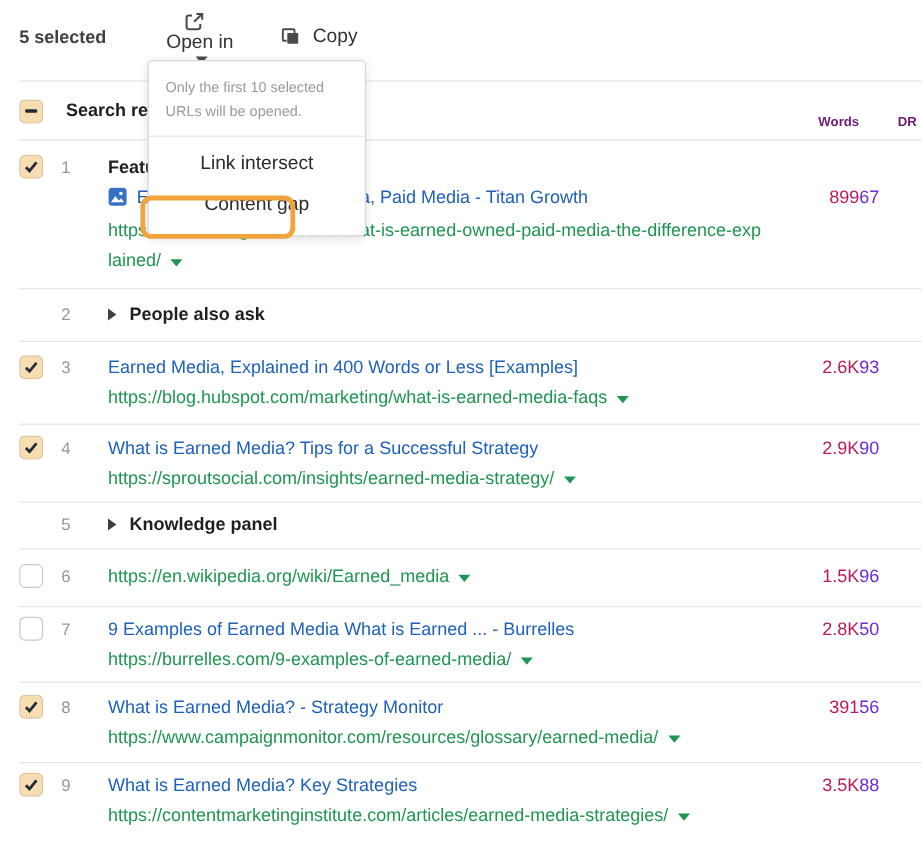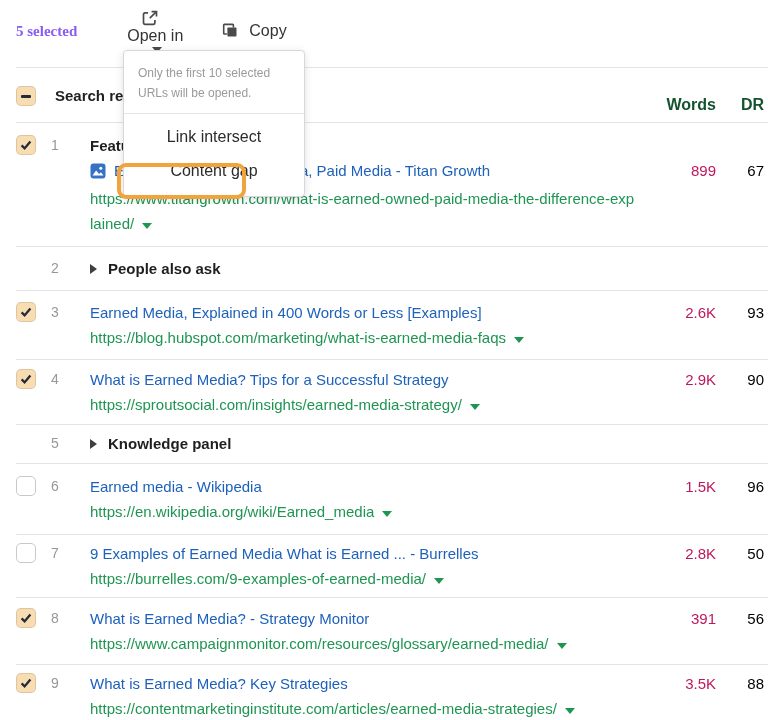--- a/index.html
+++ b/index.html
@@ -4,40 +4,40 @@
 <style>
   * { box-sizing: border-box; }
   html,body { margin:0; padding:0; }
   body {
     width:768px; height:720px; position:relative; overflow:hidden;
     background:#fff; color:#222;
     font-family:"Liberation Sans", sans-serif;
   }
   
   .toolbar { display:flex; align-items:center; padding:19px 16px 0 16px; height:43px; }
-  .sel-count { font-weight:bold; font-size:15px; color:#8b5cf6;font-family:Liberation Serif, serif; }
+  .sel-count { font-weight:bold; font-size:15px; color:#404040; }
   .tb-btn { display:flex; align-items:center; background:none; border:none; padding:0;
             font-family:inherit; font-size:16px; color:#333; cursor:pointer; }
   .tb-btn .lbl { margin-left:10px; }
   .btn-openin { margin-left:40px;flex-direction:column; }
   .btn-copy { margin-left:38px;align-items:flex-end; }
   .caret-down { width:0; height:0; border-left:5px solid transparent; border-right:5px solid transparent;
                 border-top:6px solid #4a4a4a; margin-left:13px; margin-top:2px; }
   
   .table { margin:24px 0 0 16px; border-top:1px solid #e4e4e4; }
   .trow { display:flex; align-items:flex-start; border-bottom:1px solid #e4e4e4; padding-right:4px; }
   .thead { align-items:center; padding-top:8px; padding-bottom:8px; }
   .h-results { font-weight:bold; font-size:15px; color:#1f1f1f; margin-left:19px; flex:1; }
-  .h-words, .h-dr { font-weight:bold; font-size:16px; color:#14532d; text-align:right;margin-top:20px; }  
+  .h-words, .h-dr { font-weight:bold; font-size:11px; color:#701a75; text-align:right;margin-top:20px; }  
   .h-dr { width:48px; }
   .c-check { width:20px; }
   .c-num { width:38px; text-align:center; color:#979797; font-size:14px; line-height:25px; }
   .c-main { width:545px; margin-left:16px; font-size:15px; line-height:25px; }
   .c-words { width:81px; text-align:right; font-size:15px; line-height:25px; color:#be185d; }
-  .c-dr { width:48px; text-align:right; font-size:15px; line-height:25px; color:#000000; }
+  .c-dr { width:48px; font-size:15px; line-height:25px; color:#6d28d9; }
   .offset { padding-top:25px; }
   .r1 { padding-top:10px; padding-bottom:10px; }
   .r2 { padding-top:9px;  padding-bottom:9px; }
   .r3 { padding-top:9px;  padding-bottom:9px; }
   .r4 { padding-top:7px;  padding-bottom:7px; }
   .r5 { padding-top:6px;  padding-bottom:7px; }
   .r6 { padding-top:10px; padding-bottom:10px; }
   .r7 { padding-top:6px;  padding-bottom:6px; }
   .r8 { padding-top:8px;  padding-bottom:8px; }
   .r9 { padding-top:6px;  padding-bottom:10px; border-bottom:none; }
@@ -184,21 +184,20 @@
       <div><span class="tri"></span><span class="feat-bold">Knowledge panel</span></div>
     </div>
     <div class="c-words"></div>
       <div class="c-dr"></div>
   </div>
 
   <div class="trow r6">
     <div class="c-check"><span class="cb unchecked"></span></div>
     <div class="c-num">6</div>
     <div class="c-main">
-      <div><a class="link">Earned media - Wikipedia</a></div>
       <div><span class="url">https://en.wikipedia.org/wiki/Earned_media</span><span class="ucaret"></span></div>
     </div>
     <div class="c-words">1.5K</div>
     <div class="c-dr">96</div>
   </div>
 
   <div class="trow r7">
     <div class="c-check"><span class="cb unchecked"></span></div>
     <div class="c-num">7</div>
     <div class="c-main">

